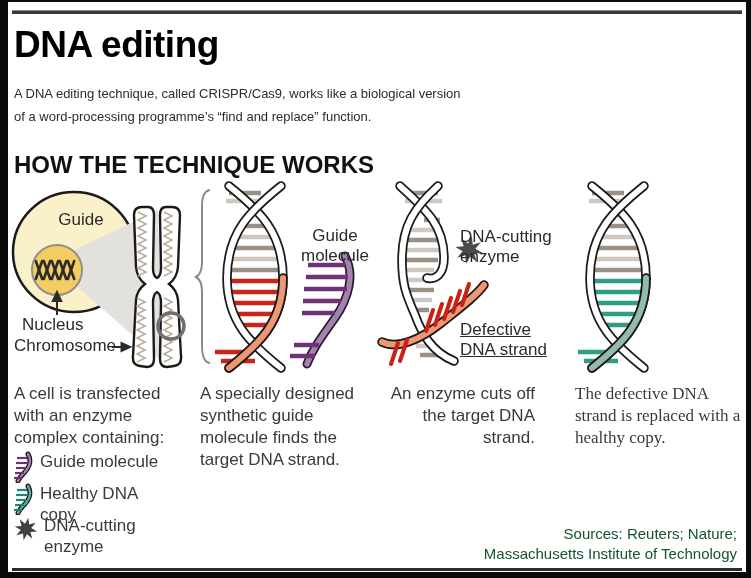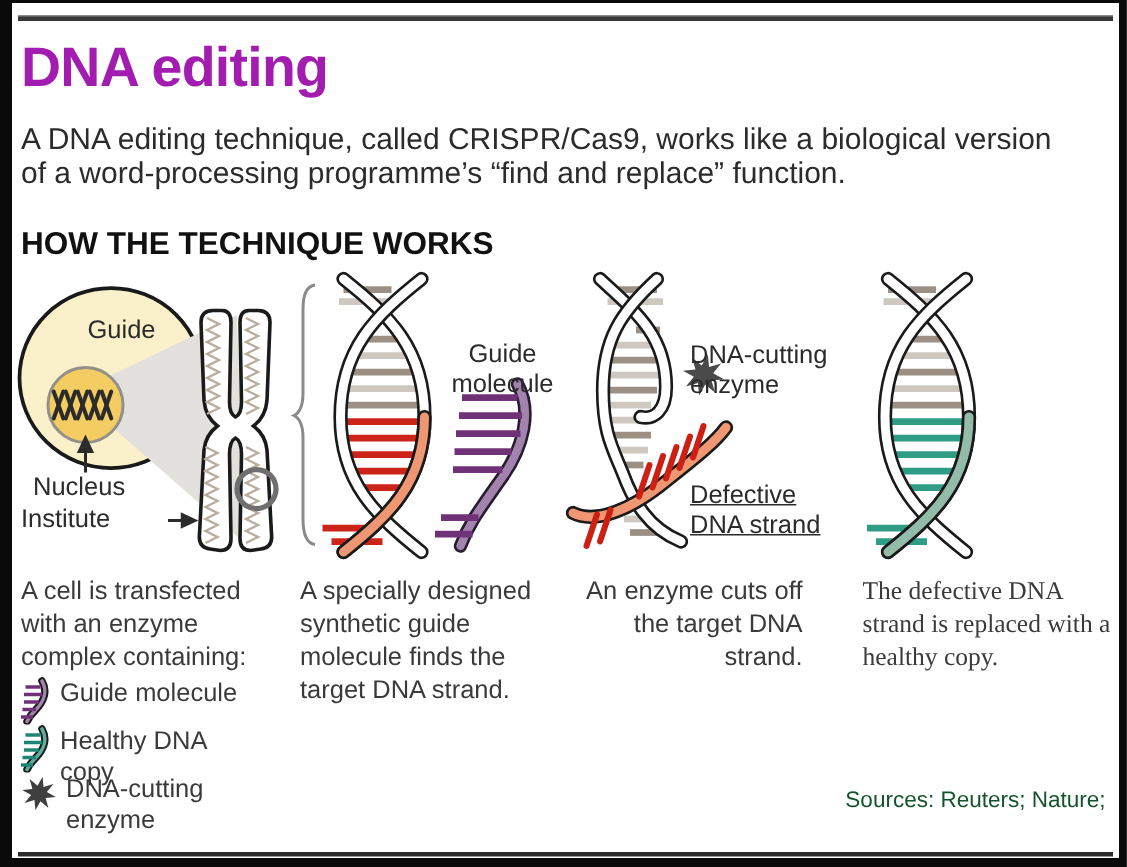--- a/index.html
+++ b/index.html
@@ -2,23 +2,23 @@
 <html><head>
 <meta charset="utf-8">
 <style>
   html,body{margin:0;padding:0;background:#000;}
   .frame{position:relative;width:751px;height:578px;background:#0a0a0a;overflow:hidden;
          font-family:"Liberation Sans","DejaVu Sans",sans-serif;}
   .page{position:absolute;left:8px;top:2px;width:738px;height:570px;background:#ffffff;}
   .top-rule{position:absolute;left:4px;right:4px;top:8px;height:3px;background:#383838;border-top:1px solid #8a8a8a;}
   .bottom-rule{position:absolute;left:4px;right:4px;top:566px;height:2.5px;background:#2b2b2b;}
   .title{position:absolute;left:6px;top:22px;margin:0;font-size:37px;font-weight:bold;
-         letter-spacing:-0.5px;color:#a21caf;}
-  .subtitle{position:absolute;left:6px;top:80px;font-size:20px;line-height:23px;color:#2b2b2b;}
-  .section-title{position:absolute;left:6px;top:149px;font-size:21px;font-weight:bold;color:#111;}
+         letter-spacing:-0.5px;color:#000000;}
+  .subtitle{position:absolute;left:6px;top:80px;font-size:13px;line-height:23px;color:#2b2b2b;}
+  .section-title{position:absolute;left:6px;top:149px;font-size:24px;font-weight:bold;color:#111;}
   .art{position:absolute;top:178px;height:200px;}
   .lbl{position:absolute;font-size:17px;line-height:20px;color:#2b2b2b;}
   .caption{position:absolute;top:381px;font-size:17px;line-height:22px;color:#3a3a3a;}
   .legend-item{position:absolute;left:6px;}
   .legend-item .lg-label{position:absolute;left:26px;top:0;font-size:17px;line-height:21px;color:#3a3a3a;width:120px;}
   .legend-item svg{position:absolute;left:0;top:0;}
   .footer{position:absolute;right:9px;top:522px;text-align:right;font-size:15px;line-height:20px;color:#14532d;}
   .tc{text-align:center;}
 </style>
 </head>
@@ -182,21 +182,21 @@
       <path d="M 32,6 C 62,30 86,52 86,98 C 86,142 62,164 32,188" stroke="#ffffff" stroke-width="6"></path>
       <path d="M 84,6 C 54,30 30,52 30,98 C 30,142 54,164 84,188" stroke="#1a1a1a" stroke-width="9.5"></path>
       <path d="M 84,6 C 54,30 30,52 30,98 C 30,142 54,164 84,188" stroke="#ffffff" stroke-width="6"></path>
       <path d="M 86,98 C 86,142 62,164 32,188" stroke="#1a1a1a" stroke-width="9.5"></path>
       <path d="M 86,98 C 86,142 62,164 32,188" stroke="#93bbaa" stroke-width="6"></path>
     </g>
   </svg>
 
   <div class="lbl tc" style="left:43px;top:208px;width:60px;">Guide</div>
   <div class="lbl" style="left:14px;top:313px;width:90px;">Nucleus</div>
-  <div class="lbl" style="left:6px;top:334px;width:110px;">Institute</div>
+  <div class="lbl" style="left:6px;top:334px;width:110px;">Chromosome</div>
   <div class="lbl tc" style="left:288px;top:224px;width:78px;">Guide molecule</div>
   <div class="lbl" style="left:452px;top:225px;width:100px;">DNA-cutting enzyme</div>
   <div class="lbl" style="left:452px;top:318px;width:100px;text-decoration:underline;">Defective DNA strand</div>
 
   <div class="caption" style="left:6px;width:168px;">A cell is transfected with an enzyme complex containing:</div>
   <div class="caption" style="left:192px;width:168px;">A specially designed synthetic guide molecule finds the target DNA strand.</div>
   <div class="caption" style="left:377px;width:150px;text-align:right;">An enzyme cuts off the target DNA strand.</div>
   <div class="caption" style="left:567px;width:172px;font-family:Liberation Serif, serif;">The defective DNA strand is replaced with a healthy copy.</div>
 
   <div class="legend-item" style="top:449px;height:32px;width:170px;">
@@ -231,17 +231,18 @@
 
   <div class="legend-item" style="top:513px;height:48px;width:170px;">
     <svg width="26" height="28" viewBox="0 0 26 28">
       <polygon fill="#3f3f3f" points="14,0 6,2.5 9.9,9.9 2.5,6 0,14 -2.5,6 -9.9,9.9 -6,2.5 -14,0 -6,-2.5 -9.9,-9.9 -2.5,-6 0,-14 2.5,-6 9.9,-9.9 6,-2.5" transform="translate(12,14) scale(0.82) rotate(12)"></polygon>
     </svg>
     <div class="lg-label" style="left:30px;width:110px;">DNA-cutting enzyme</div>
   </div>
 
   <div class="footer">
     <div>Sources: Reuters; Nature;</div>
+    <div>Massachusetts Institute of Technology</div>
   </div>
   <div class="bottom-rule"></div>
 
 </div>
 </div>
 
 </body></html>

